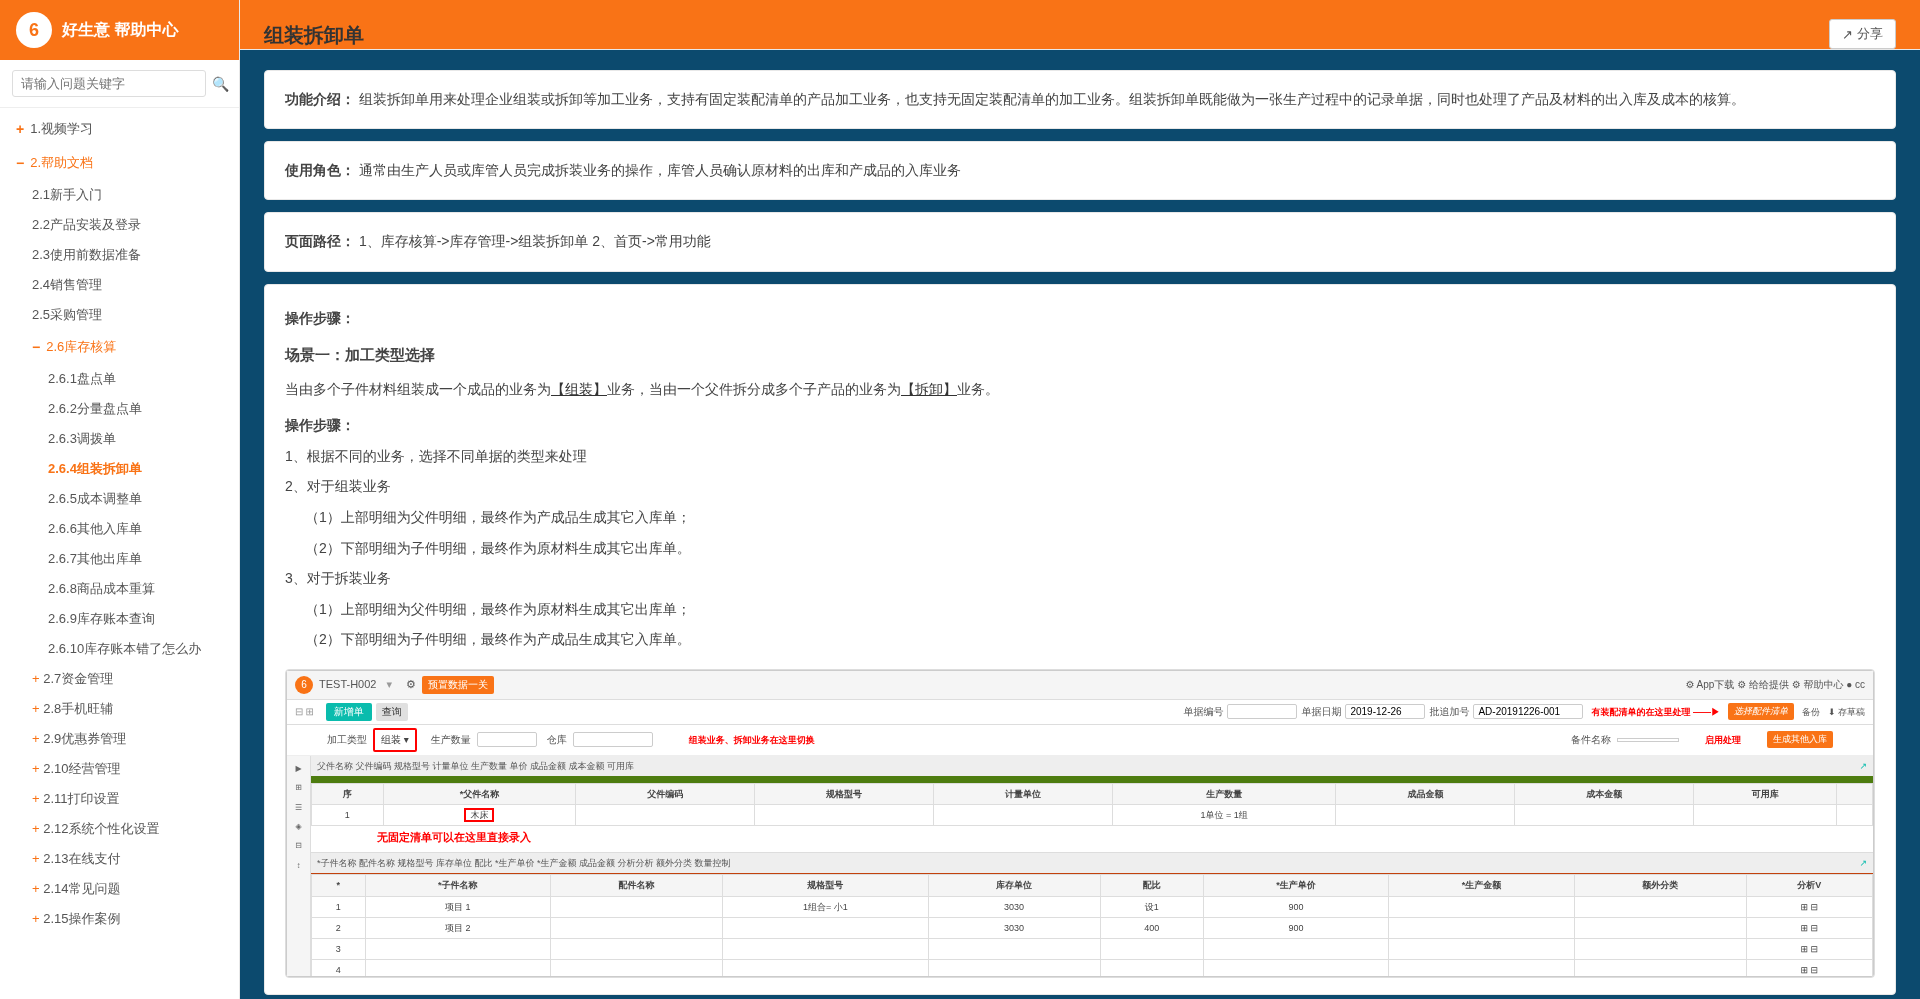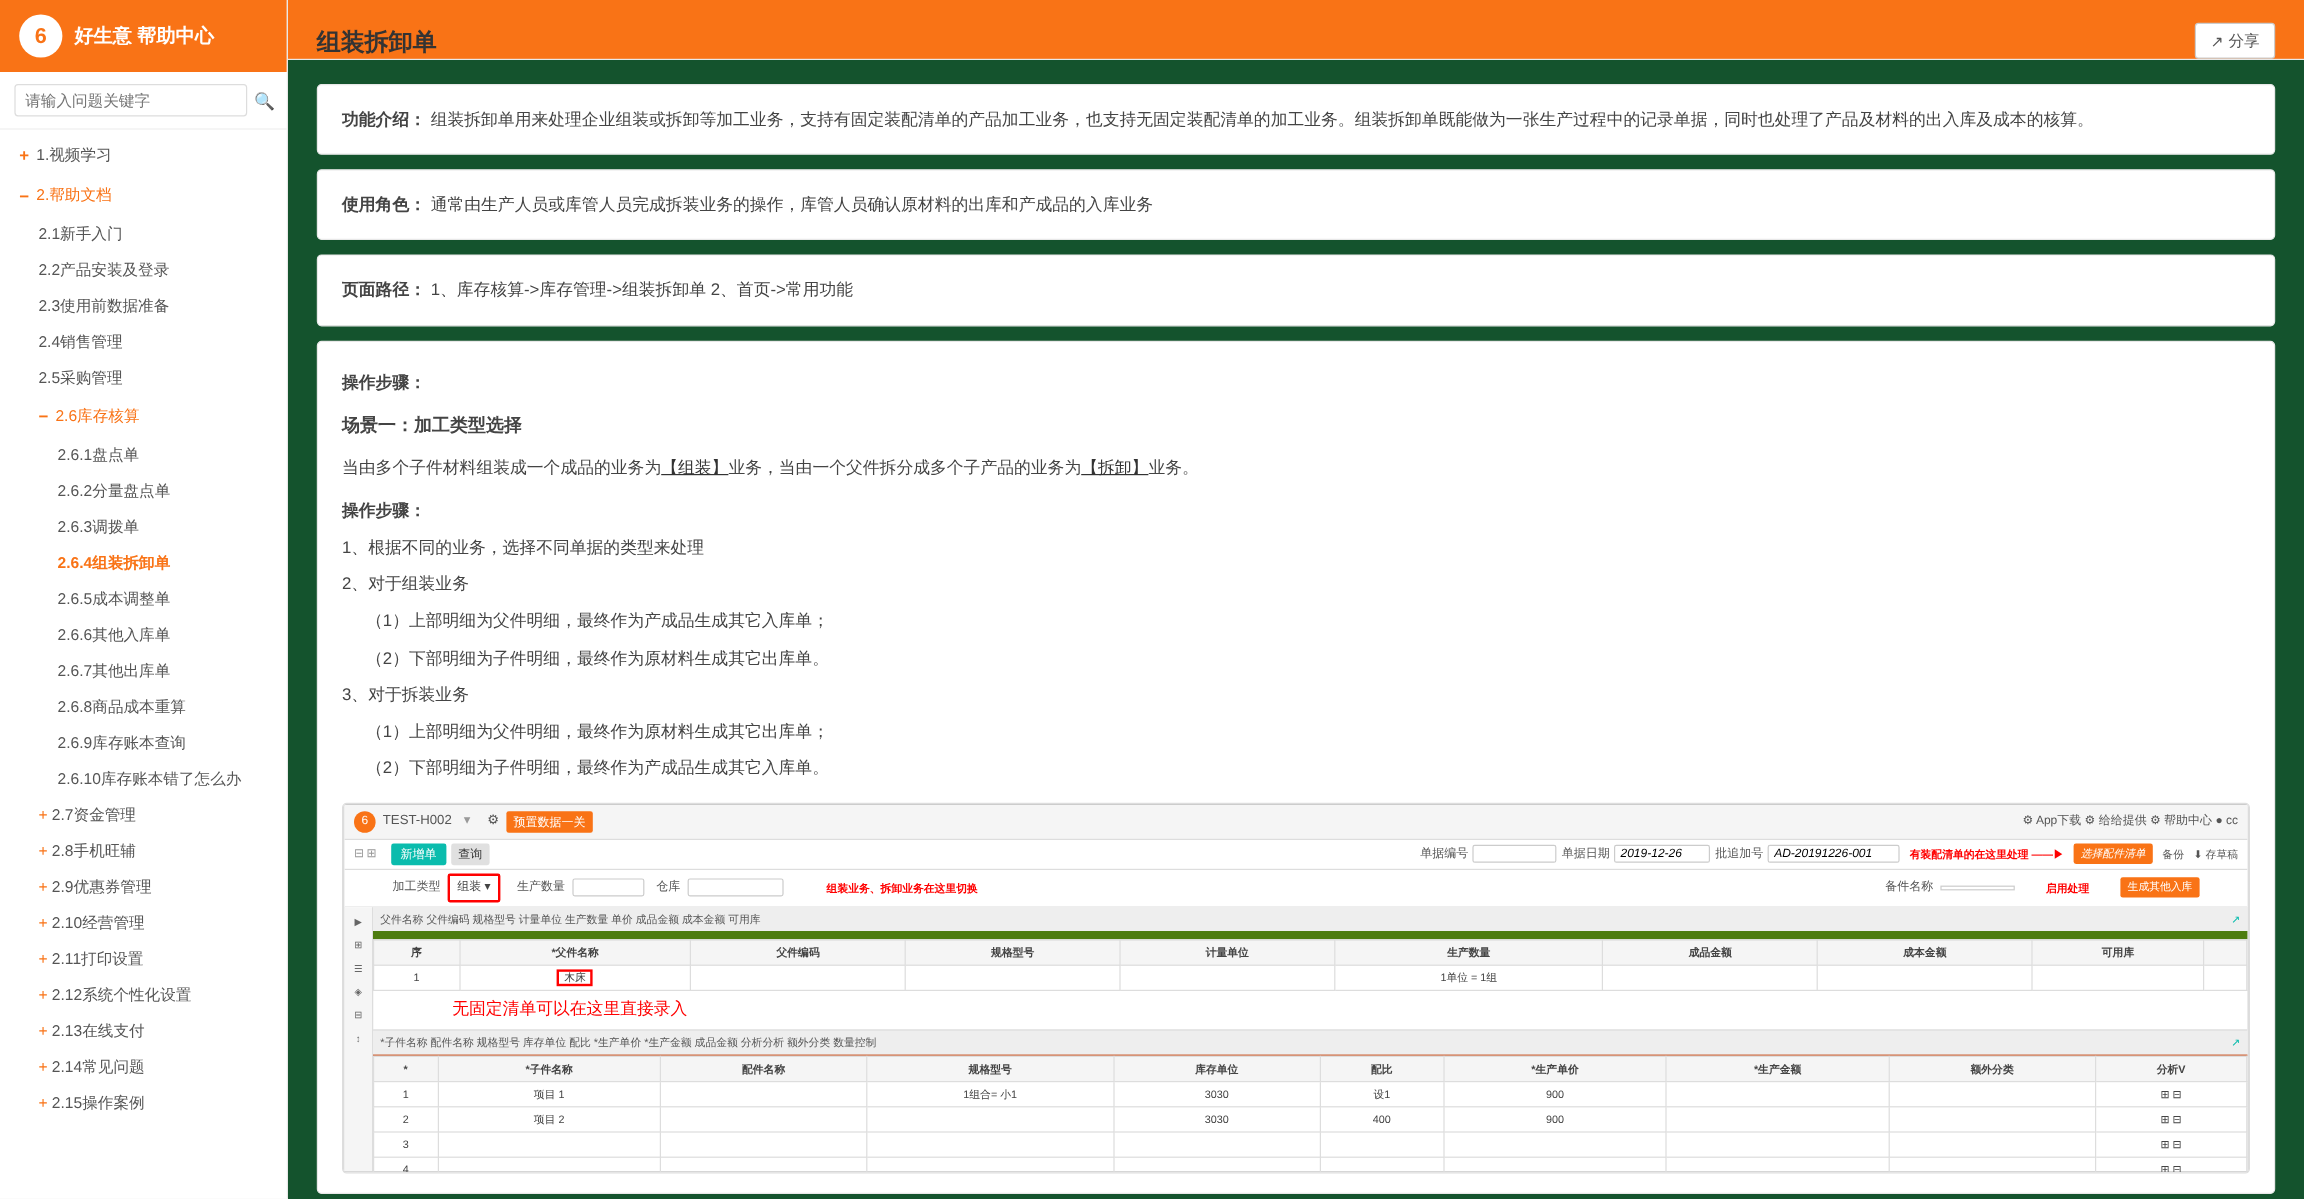--- a/index.html
+++ b/index.html
@@ -76,21 +76,21 @@
     }
     .page-title { font-size: 20px; font-weight: bold; color: #333; }
     .share-btn {
       border: 1px solid #ccc; background: #fff; padding: 5px 12px;
       border-radius: 3px; cursor: pointer; font-size: 13px; color: #555;
       display: flex; align-items: center; gap: 4px;
     }
     #content-area {
       flex: 1;
       overflow-y: auto;
-      background: #14532d;
+      background: #0c4a6e;
       padding: 20px 24px;
     }
     .content-card {
       background: #fff;
       border: 1px solid #e8e8e8;
       border-radius: 4px;
       padding: 16px 20px;
       margin-bottom: 12px;
       line-height: 1.8;
       font-size: 14px;
@@ -136,21 +136,21 @@
     }
     .app-btn {
       background: #f97316; color: #fff; border: none; padding: 2px 6px;
       border-radius: 2px; font-size: 10px; cursor: pointer;
     }
     .app-btn-gray {
       background: #e0e0e0; color: #333; border: none; padding: 2px 6px;
       border-radius: 2px; font-size: 10px;
     }
     .app-form-input {
-      border: 1px solid #ccc; padding: 1px 4px; border-radius: 2px; font-size: 10px; width: 90px; font-style: italic;
+      border: 1px solid #ccc; padding: 1px 4px; border-radius: 2px; font-size: 10px; width: 90px;
     }
     .app-table {
       width: 100%; border-collapse: collapse; font-size: 9px;
     }
     .app-table th, .app-table td {
       border: 1px solid #ddd; padding: 2px 4px; text-align: center;
     }
     .app-table th { background: #f5f5f5; }
     .teal-btn {
       background: #0abcad; color: #fff; border: none; padding: 2px 8px;
@@ -404,21 +404,21 @@
                     <td>1单位 = 1组</td>
                     <td></td>
                     <td></td>
                     <td></td>
                     <td></td>
                   </tr>
                 </tbody>
               </table>
 
               <div style="position:relative;padding:2px 6px;">
-                <span style="color:#f00;font-size:14px;font-weight:normal;margin-left:60px;">无固定清单可以在这里直接录入</span>
+                <span style="color:#f00;font-size:11px;font-weight:bold;margin-left:60px;">无固定清单可以在这里直接录入</span>
               </div>
 
               <div style="background:#eee;padding:2px 6px;font-size:9px;color:#555;border-bottom:1px solid #c2410c;border-top:1px solid #ddd;margin-top:2px;">
                 *子件名称 配件名称 规格型号 库存单位 配比 *生产单价 *生产金额 成品金额 分析分析 额外分类 数量控制 &nbsp;
                 <span style="float:right;color:#0abcad;font-size:9px;">↗</span>
               </div>
 
               <table class="app-table">
                 <thead>
                   <tr>

